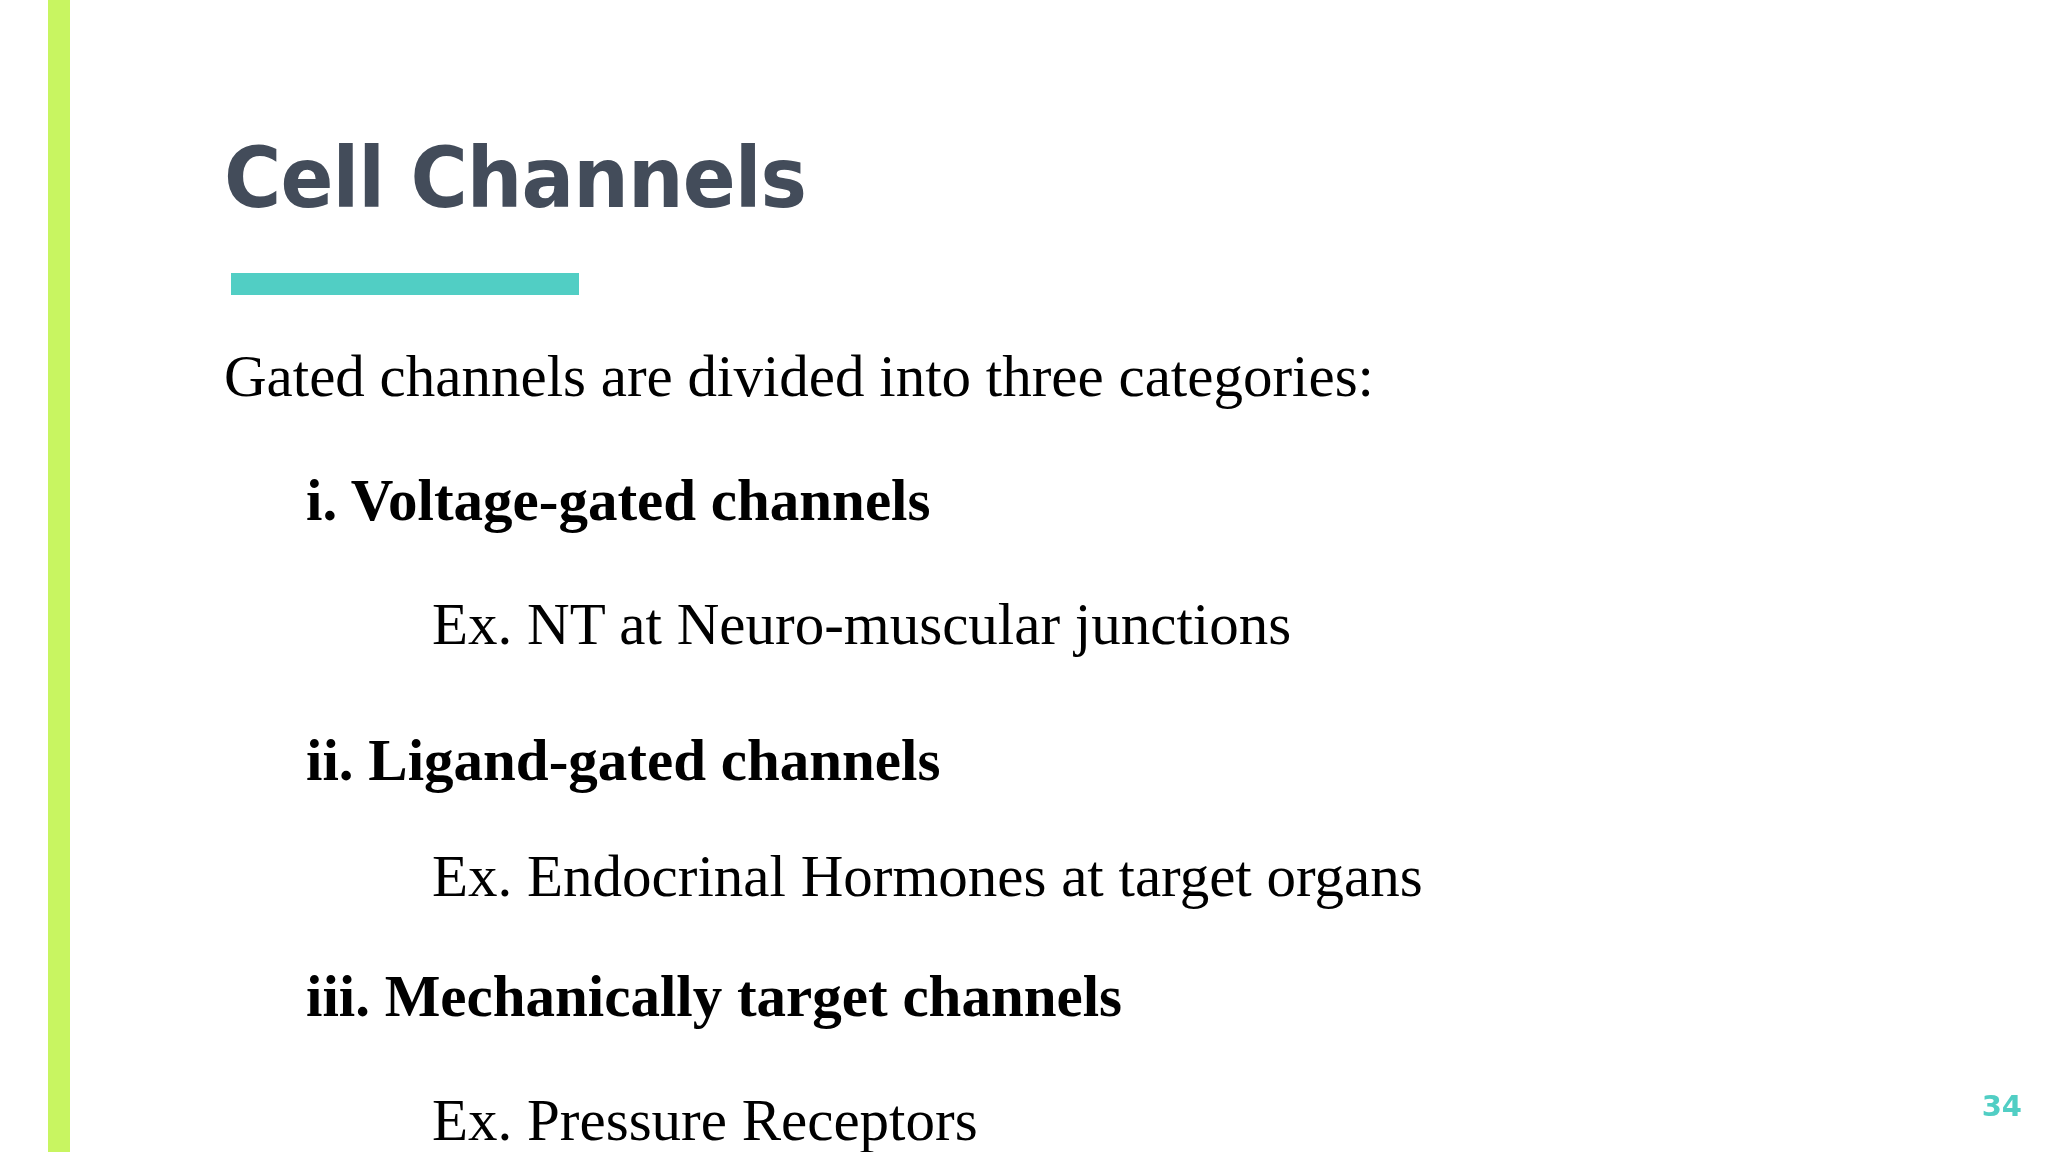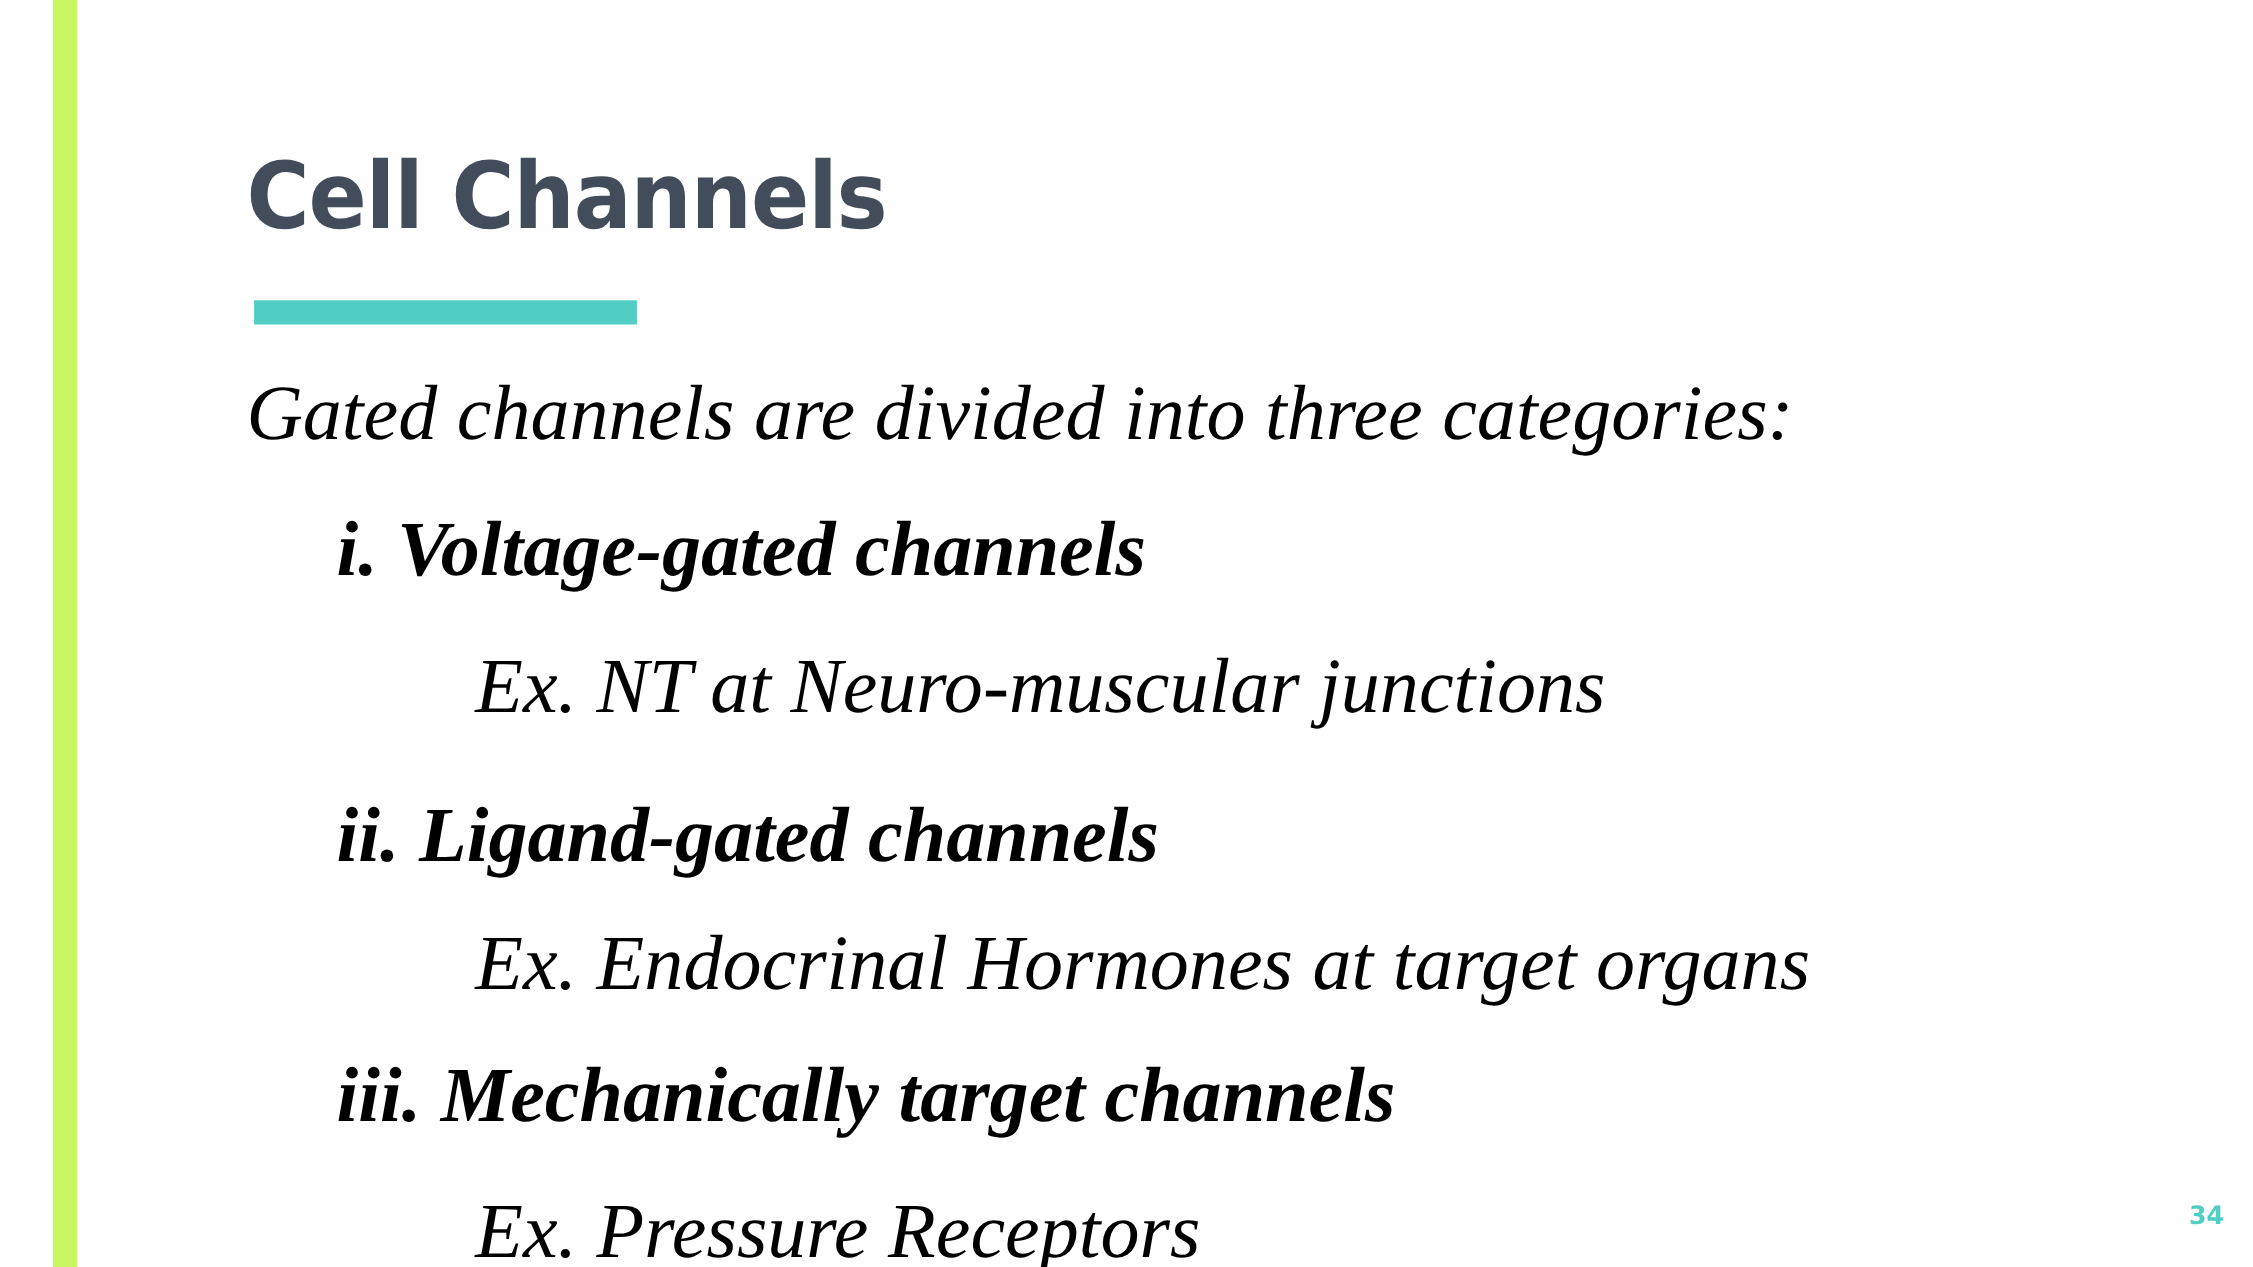--- a/index.html
+++ b/index.html
@@ -21,28 +21,28 @@
   }
   .title-underline {
     position: absolute; left: 183px; top: 273px; width: 348px; height: 22px;
     background: #51cec4;
   }
   .body-text {
     position: absolute; left: 0; top: 0;
     font-family: "Liberation Serif", serif; color: #000000;
     white-space: nowrap;
   }
-  .line { position: absolute; font-size: 71px; line-height: 80px; font-style: italic; }
+  .line { position: absolute; font-size: 59px; line-height: 80px; }
   .intro { left: 176px; top: 336px; }
   .item { left: 258px; font-weight: bold; }
   .example { left: 384px; text-align: right; }
   .page-number {
     position: absolute; right: 26px; bottom: 26px;
     font-family: "DejaVu Sans", sans-serif; font-weight: bold;
-    font-size: 23px; line-height: 40px; color: #51cec4;
+    font-size: 29px; line-height: 40px; color: #51cec4;
   }
 </style>
 </head>
 <body>
 
 <div class="slide">
   <div class="accent-bar"></div>
 
   <div class="title">Cell Channels</div>
   <div class="title-underline"></div>

